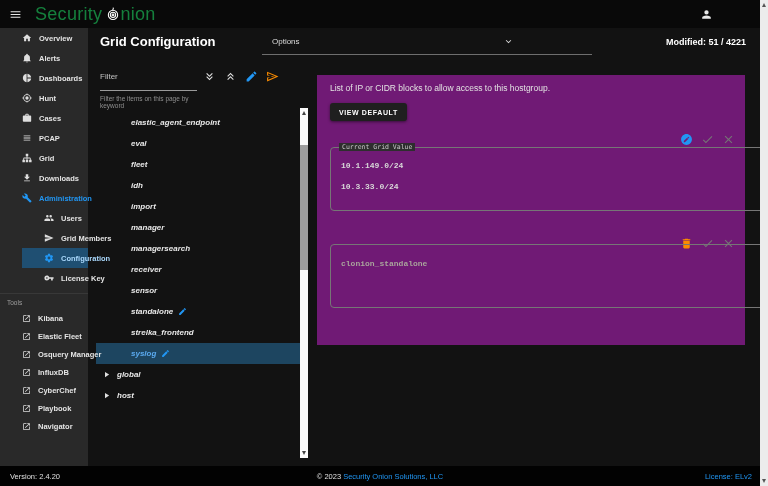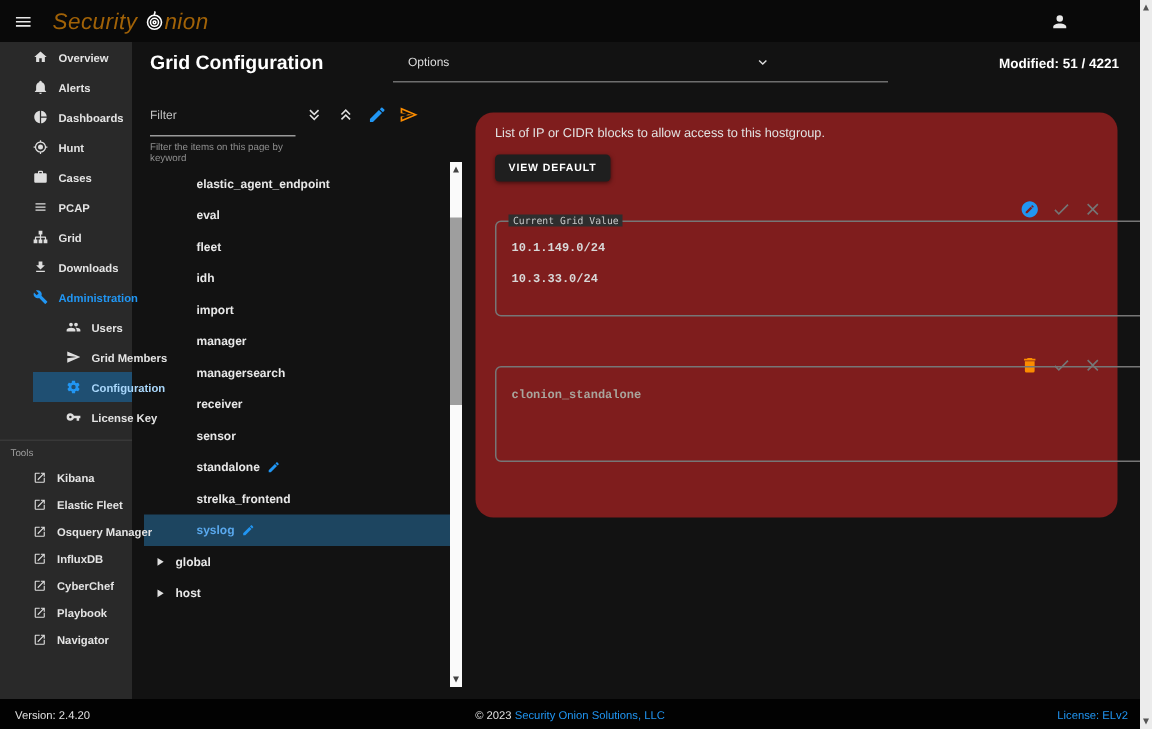--- a/index.html
+++ b/index.html
@@ -3,21 +3,21 @@
 <meta charset="utf-8">
 <style>
   * { box-sizing: border-box; margin: 0; padding: 0; }
   body { font-family: "Liberation Sans", sans-serif; background:#000; }
   .screen { position:relative; width:768px; height:486px; background:#121212; overflow:hidden; }
 
   
   .topbar { position:absolute; left:0; top:0; width:768px; height:28px; background:#090909;
             display:flex; align-items:center; z-index:5; }
   .hamburger { width:13px; height:13px; margin-left:9px; fill:#e8e8e8; cursor:pointer; }
-  .logo { display:flex; align-items:center; margin-left:13px; color:#a16207; font-size:15px; letter-spacing:.3px;font-style:italic; }
+  .logo { display:flex; align-items:center; margin-left:13px; color:#15803d; font-size:18px; letter-spacing:.3px; }
   .logo .onion { width:14px; height:14px; margin:0 0 0 4px; }
   .topbar .spacer { flex:1; }
   .person { width:13px; height:13px; margin-right:55px; fill:#e8e8e8; cursor:pointer; }
 
   
   .page-scrollbar { position:absolute; right:0; top:0; width:8px; height:486px; background:#ececec; z-index:10; }
   .page-scrollbar .up, .page-scrollbar .dn { position:absolute; left:1.5px; width:0; height:0; }
   .page-scrollbar .up { top:3px; border-left:2.5px solid transparent; border-right:2.5px solid transparent; border-bottom:4px solid #555; }
   .page-scrollbar .dn { bottom:3px; border-left:2.5px solid transparent; border-right:2.5px solid transparent; border-top:4px solid #555; }
 
@@ -52,36 +52,36 @@
   .filter-label { display:block; font-size:8px; color:#c2c2c2; padding-top:4px; }
   .filter-underline { height:1px; background:#9a9a9a; margin-top:9px; }
   .filter-hint { display:block; font-size:6.5px; color:#8f8f8f; margin-top:4px; }
   .filter-actions { position:absolute; left:115px; top:42px; display:flex; gap:8px; align-items:center; }
   .filter-actions svg { width:13px; height:13px; cursor:pointer; }
   .ic-white { fill:#e0e0e0; } .ic-blue { fill:#2196f3; } .ic-orange { fill:#fb8c00; } .ic-grey { fill:#757575; }
 
   
   .tree { position:absolute; left:8px; top:80px; width:212px; height:350px; }
   .tree-list { position:absolute; left:0; top:0; width:204px; height:350px; padding-top:4px; overflow:hidden; }
-  .trow { display:flex; align-items:center; height:21px; padding-left:35px; gap:5px; cursor:pointer; }
+  .trow { display:flex; align-items:center; height:21px; padding-left:35px; gap:5px; cursor:pointer;font-style:italic; }
   .trow .tlabel { font-size:8px; font-weight:700; color:#e8e8e8; white-space:nowrap; }
   .trow .row-pencil { width:9px; height:9px; fill:#2196f3; }
   .trow.selected { background:#1d4560; }
   .trow.selected .tlabel { color:#5aa9ee; }
   .trow.node { padding-left:6px; gap:6px; }
   .trow.node .tri { width:9px; height:9px; fill:#e0e0e0; }
   .tree-scrollbar { position:absolute; right:0; top:0; width:8px; height:350px; background:#fafafa; }
   .tree-scrollbar .thumb { position:absolute; left:0; top:37px; width:8px; height:125px; background:#9e9e9e; }
   .tree-scrollbar .up, .tree-scrollbar .dn { position:absolute; left:1.5px; width:0; height:0; }
   .tree-scrollbar .up { top:3px; border-left:2.5px solid transparent; border-right:2.5px solid transparent; border-bottom:4px solid #424242; }
   .tree-scrollbar .dn { bottom:3px; border-left:2.5px solid transparent; border-right:2.5px solid transparent; border-top:4px solid #424242; }
 
   
   .settings-panel { position:absolute; left:229px; top:47px; width:428px; height:270px;
-                    background:#7f1d1d; border-radius:12px; }
+                    background:#701a75; border-radius:0; }
   .setting-desc { position:absolute; left:13px; top:8px; font-size:8.5px; color:#e2e2e2; }
   .view-default { position:absolute; left:13px; top:28px; height:18px; padding:0 9px;
                   background:#1f1f1f; color:#fff; border:none; border-radius:3px;
                   font-family:"Liberation Sans", sans-serif; font-size:7px; font-weight:700; letter-spacing:.6px;
                   box-shadow:0 1px 3px rgba(0,0,0,.5); cursor:pointer; }
   .action-row { position:absolute; right:10px; display:flex; gap:8px; align-items:center; }
   .action-row.r1 { top:58px; } .action-row.r2 { top:162px; }
   .action-row svg { width:13px; height:13px; cursor:pointer; }
   .vfield { position:absolute; left:13px; width:474px; height:64px; border:1px solid #767676;
             border-radius:4px; }

